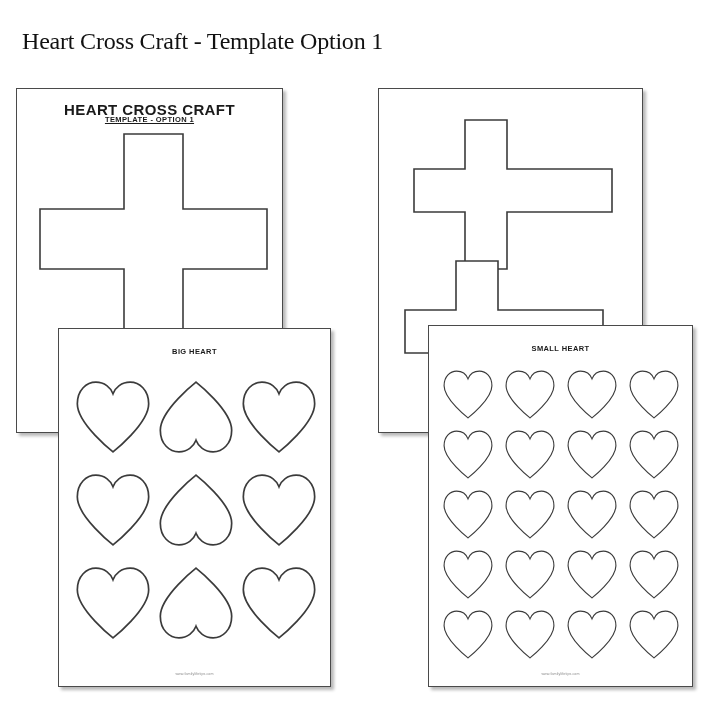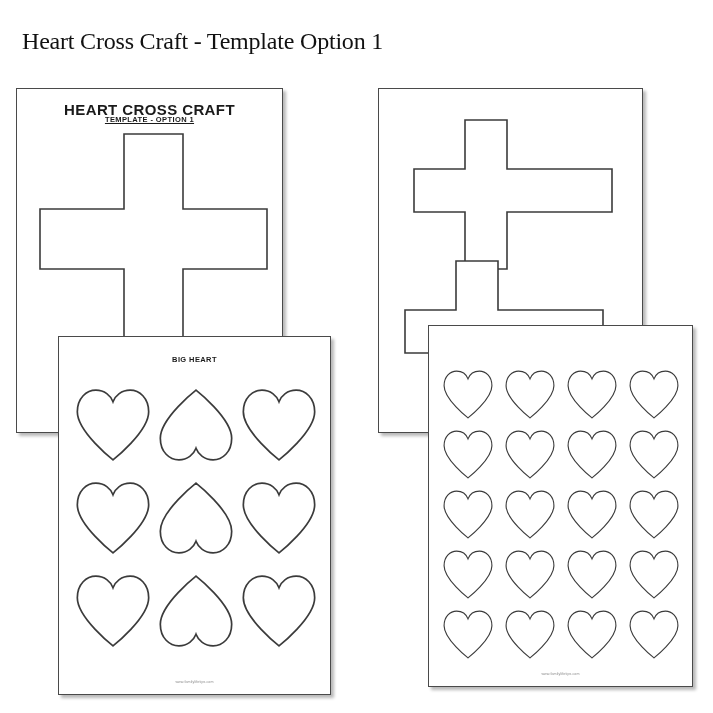--- a/index.html
+++ b/index.html
@@ -56,21 +56,21 @@
 
   .heart-grid { position: absolute; display: grid; }
   .heart-cell { position: relative; display: flex; align-items: center; justify-content: center; }
   .heart-cell svg { display: block; }
   .heart-cell.flip svg { transform: rotate(180deg); }
   .heart-cell svg path { fill: #ffffff; stroke: #3b3b3b; stroke-width: 2.2; }
 
   
   #sheet-cross-big   { left: 16px;  top: 88px;  width: 267px; height: 345px; z-index: 1; }
   #sheet-cross-small { left: 378px; top: 88px;  width: 265px; height: 345px; z-index: 1; }
-  #sheet-heart-big   { left: 58px;  top: 336px; width: 273px; height: 359px; z-index: 3; }
+  #sheet-heart-big   { left: 58px;  top: 328px; width: 273px; height: 359px; z-index: 3; }
   #sheet-heart-small { left: 428px; top: 325px; width: 265px; height: 362px; z-index: 3; }
 </style>
 </head>
 <body>
 
 <div id="root">
 
   <div class="page-title">Heart Cross Craft - Template Option 1</div>
 
   <div class="sheet" id="sheet-cross-big">
@@ -142,20 +142,21 @@
           <svg width="78" height="76" viewBox="0 0 100 98">
             <path d="M50,94 C50,94 4,58 4,32 C4,14 16,4 28,4 C39,4 47,11 50,19 C53,11 61,4 72,4 C84,4 96,14 96,32 C96,58 50,94 50,94 Z" stroke-width="1.9"></path>
           </svg>
         </div>
       </div>
 
     <div class="footer-url">www.familylifetips.com</div>
   </div>
 
   <div class="sheet" id="sheet-heart-small">
+    <div class="sheet-head sheet-title-heart">SMALL HEART</div>
 
     <div class="heart-grid" id="grid-small-heart" style="left:8px; top:38px; width:248px; height:300px;
                 grid-template-columns:repeat(4,1fr); grid-template-rows:repeat(5,1fr);">
         <div class="heart-cell">
           <svg width="52" height="51" viewBox="0 0 100 98">
             <path d="M50,94 C50,94 4,58 4,32 C4,14 16,4 28,4 C39,4 47,11 50,19 C53,11 61,4 72,4 C84,4 96,14 96,32 C96,58 50,94 50,94 Z" stroke-width="2.6"></path>
           </svg>
         </div>
         <div class="heart-cell">
           <svg width="52" height="51" viewBox="0 0 100 98">

